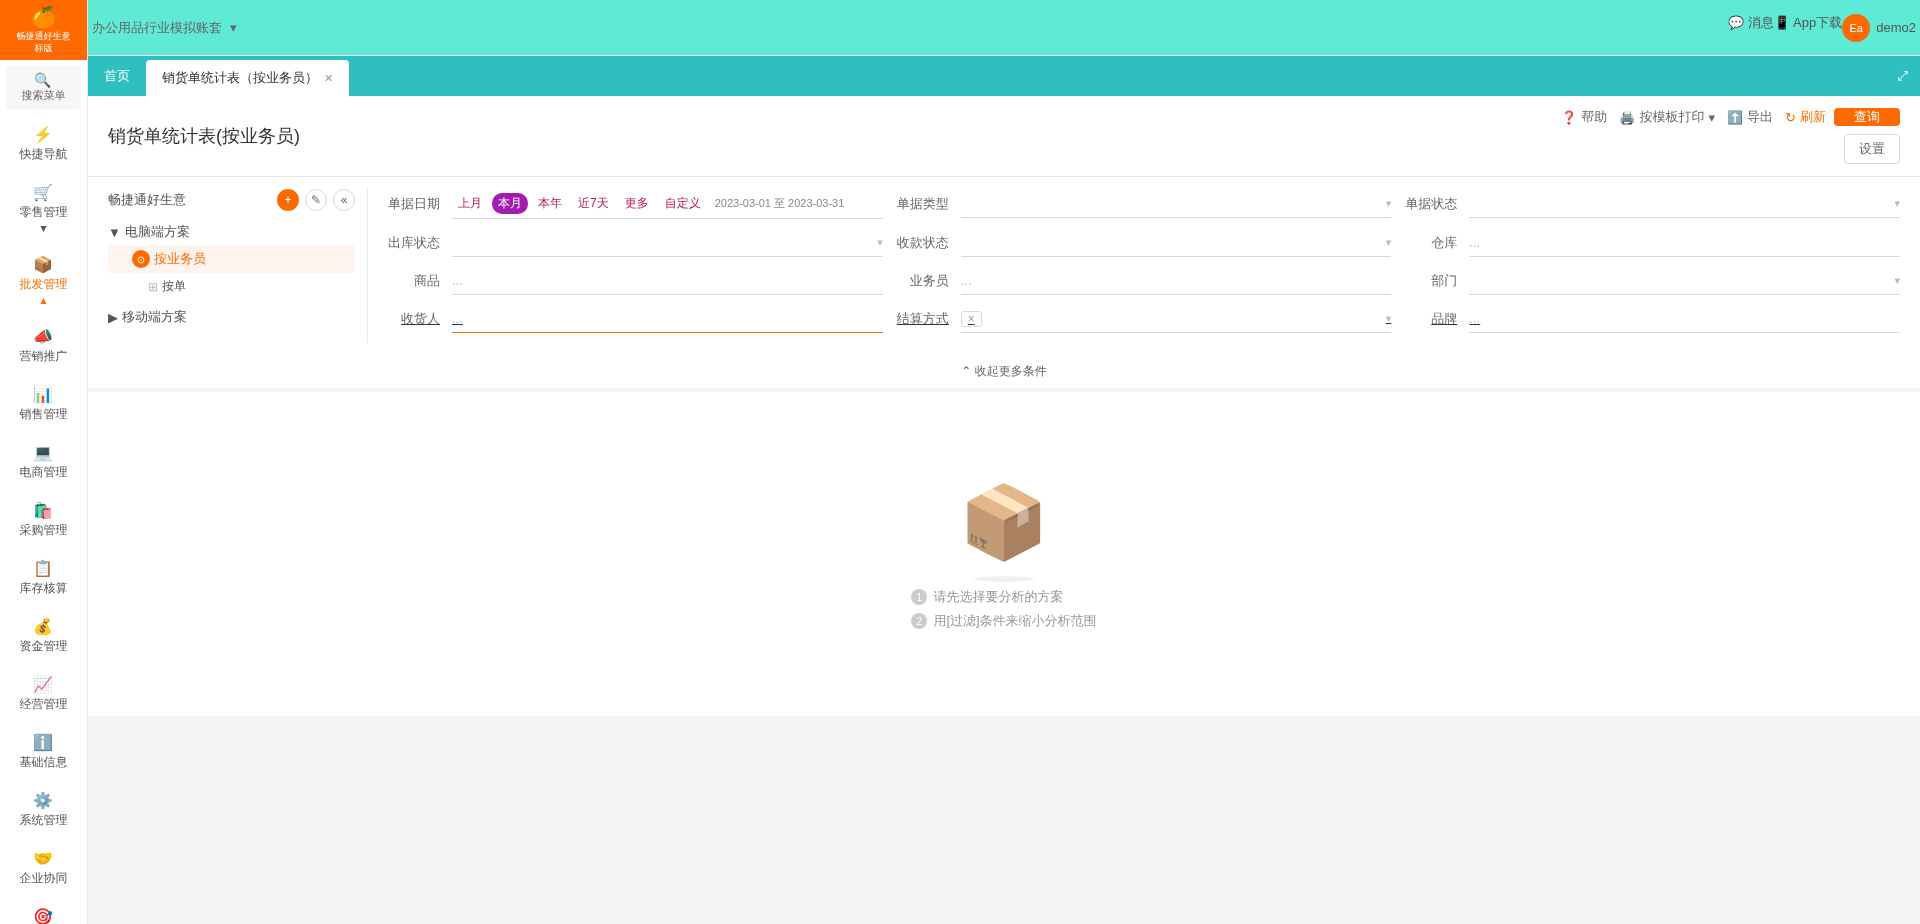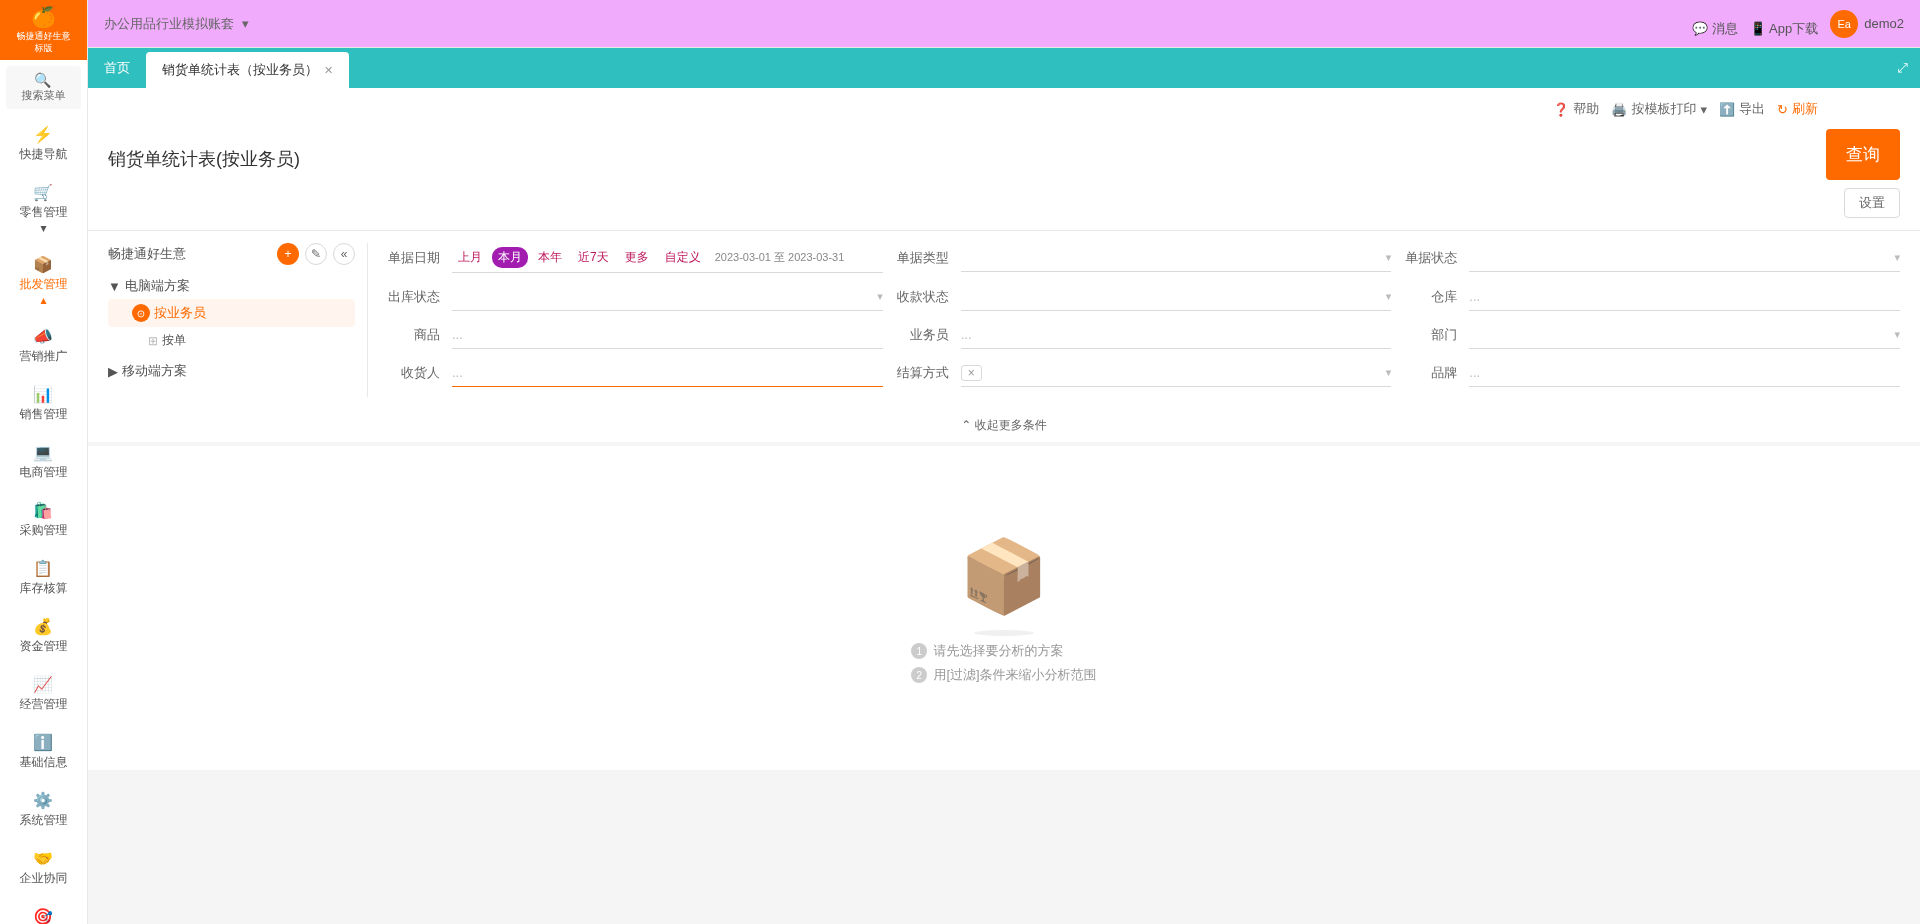--- a/index.html
+++ b/index.html
@@ -11,42 +11,42 @@
     .sidebar-logo .logo-icon { font-size: 20px; margin-bottom: 2px; }
     .sidebar-nav-item { width: 100%; padding: 10px 4px; text-align: center; color: #555; cursor: pointer; font-size: 12px; border-bottom: none; }
     .sidebar-nav-item.active { color: #ff6a00; }
     .sidebar-nav-item .nav-icon { font-size: 16px; margin-bottom: 2px; }
     .sidebar-search { background: #f7f7f7; border-radius: 4px; padding: 6px 4px; margin: 6px 6px; text-align: center; color: #666; font-size: 11px; cursor: pointer; width: calc(100% - 12px); }
 
     
     #main { flex: 1; display: flex; flex-direction: column; overflow: hidden; }
 
     
-    #topbar { height: 48px; background: #f0abfc; border-bottom: 1px solid #e8e8e8; display: flex; align-items: center; padding: 0 16px; justify-content: space-between; flex-shrink: 0; }
+    #topbar { height: 56px; background: #5eead4; border-bottom: 1px solid #e8e8e8; display: flex; align-items: center; padding: 0 4px; justify-content: space-between; flex-shrink: 0; }
     .topbar-left { display: flex; align-items: center; gap: 8px; color: #666; font-size: 13px; }
-    .topbar-right { display: flex; align-items: flex-end; gap: 12px; color: #555; font-size: 13px; }
+    .topbar-right { display: flex; align-items: flex-start; gap: 0; color: #555; font-size: 13px; }
     .topbar-right .user-avatar { width: 28px; height: 28px; border-radius: 50%; background: #ff6a00; display: flex; align-items: center; justify-content: center; color: #fff; font-size: 11px; }
 
     
     #tabbar { height: 40px; background: #30bfbf; display: flex; align-items: center; padding: 0 0; flex-shrink: 0; }
     .tab-item { height: 46px; padding: 0 16px; display: flex; align-items: center; gap: 6px; cursor: pointer; color: rgba(255,255,255,0.8); font-size: 13px; }
     .tab-item.active { background: #fff; color: #333; border-radius: 4px 4px 0 0; margin-top: 4px; height: 36px; }
     .tab-close { font-size: 11px; color: #999; cursor: pointer; }
     .tab-home { color: #fff; }
     .tab-expand { margin-left: auto; color: #fff; padding: 0 12px; cursor: pointer; }
 
     
     #content { flex: 1; overflow-y: auto; background: #f5f5f5; }
 
     
     .page-header { background: #fff; padding: 12px 20px; display: flex; align-items: center; justify-content: space-between; border-bottom: 1px solid #e8e8e8; }
     .page-title { font-size: 18px; font-weight: 500; color: #333; }
     .page-actions { display: flex; align-items: center; gap: 12px; color: #666; font-size: 13px; }
     .page-actions .action-item { display: flex; align-items: center; gap: 4px; cursor: pointer; }
-    .btn-query { background: #ff6a00; color: #fff; border: none; padding: 14px 20px; border-radius: 4px; cursor: pointer; font-size: 17px; margin-top: 29px; }
+    .btn-query { background: #ff6a00; color: #fff; border: none; padding: 0 20px; border-radius: 4px; cursor: pointer; font-size: 13px; }
     .btn-setting { background: #fff; color: #666; border: 1px solid #d9d9d9; padding: 5px 14px; border-radius: 4px; cursor: pointer; font-size: 13px; margin-top: 4px; }
 
     
     .filter-panel { background: #fff; margin-bottom: 4px; }
     .filter-body { display: flex; padding: 12px 20px; }
     .filter-left { width: 260px; border-right: 1px solid #e8e8e8; padding-right: 12px; flex-shrink: 0; }
     .filter-left-header { display: flex; align-items: center; justify-content: space-between; margin-bottom: 8px; font-size: 13px; color: #555; }
     .filter-left-actions { display: flex; gap: 6px; }
     .filter-left-icon { width: 22px; height: 22px; border-radius: 50%; background: #ff6a00; color: #fff; display: flex; align-items: center; justify-content: center; font-size: 12px; cursor: pointer; }
     .filter-left-icon.outline { background: #fff; border: 1px solid #d9d9d9; color: #666; }
@@ -331,21 +331,21 @@
             </div>
             <div class="filter-item" style="flex:1;">
               <span class="filter-label">部门</span>
               <div class="filter-control">
                 <span></span>
                 <span class="ctrl-icon">▾</span>
               </div>
             </div>
           </div>
 
-          <div style="display:flex;align-items:center;gap:10px;margin-bottom:10px;">
+          <div style="display:flex;align-items:center;gap:10px;margin-bottom:10px;text-decoration:underline;">
             <div class="filter-item" style="flex:1;">
               <span class="filter-label">收货人</span>
               <div class="filter-control active">
                 <span style="color:#bbb;">...</span>
               </div>
             </div>
             <div class="filter-item" style="flex:1;">
               <span class="filter-label">结算方式</span>
               <div class="filter-control">
                 <span class="ctrl-tag">

